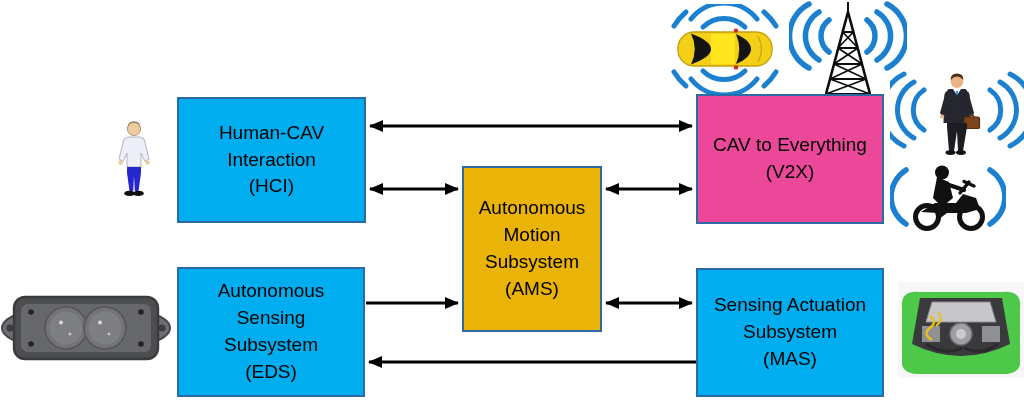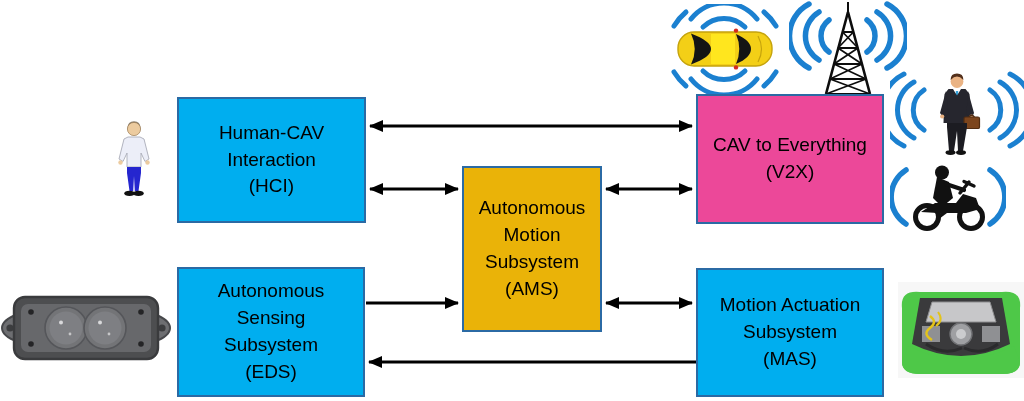--- a/index.html
+++ b/index.html
@@ -173,21 +173,21 @@
 Subsystem
 (AMS)</span>
   </div>
   <div id="box-eds" class="box" style="background: rgb(0, 174, 239); border-color: rgb(43, 106, 164);">
     <span class="lbl">Autonomous
 Sensing
 Subsystem
 (EDS)</span>
   </div>
   <div id="box-mas" class="box" style="background: rgb(0, 174, 239); border-color: rgb(43, 106, 164);">
-    <span class="lbl">Motion Actuation
+    <span class="lbl">Sensing Actuation
 Subsystem
 (MAS)</span>
   </div>
 
   <svg class="overlay" width="1024" height="401" viewBox="0 0 1024 401">
     <defs>
       <marker id="ah" markerWidth="4.8" markerHeight="4" refX="4.4" refY="2" orient="auto-start-reverse" markerUnits="strokeWidth">
         <path d="M0,0 L4.8,2 L0,4 Z" fill="#000"></path>
       </marker>
     </defs>

